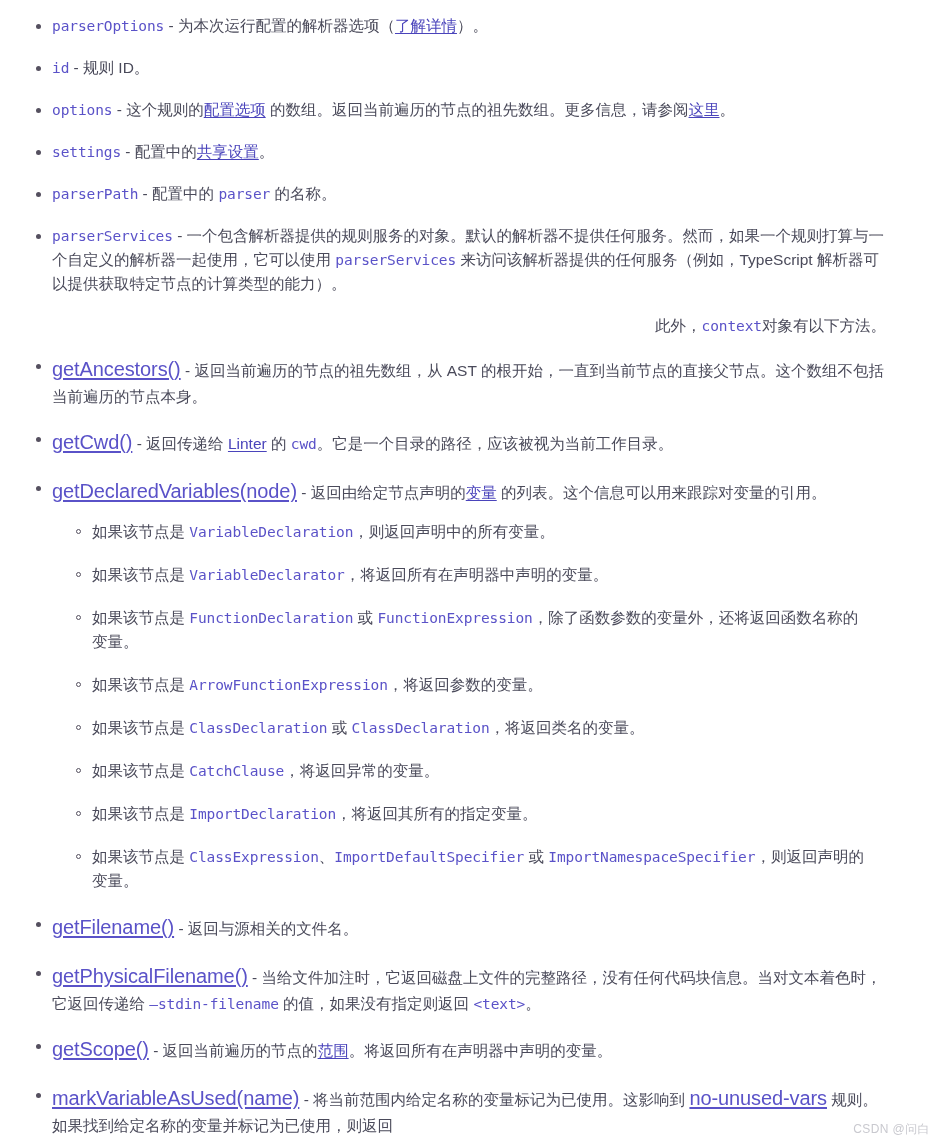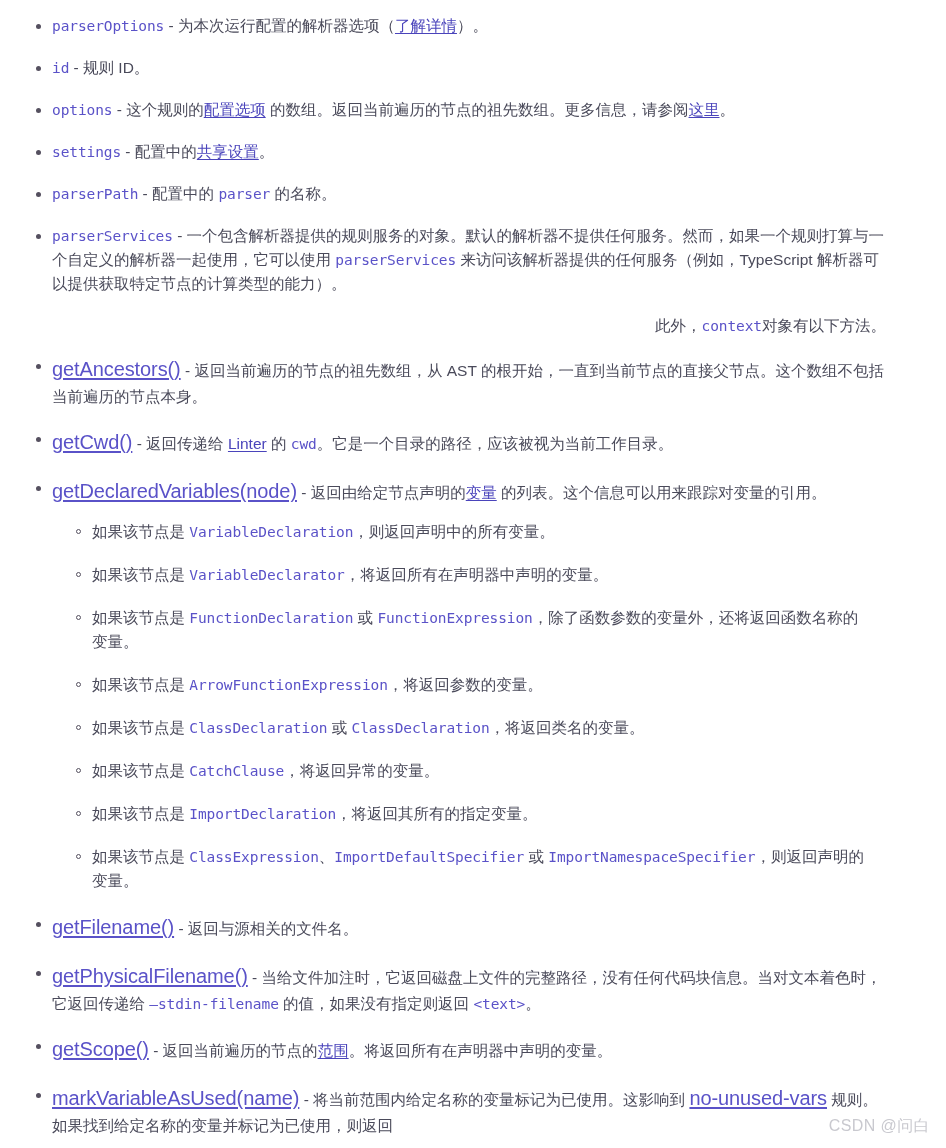--- a/index.html
+++ b/index.html
@@ -89,21 +89,21 @@
   }
   p.para {
     margin: 0 0 16px 0;
     text-align: right;
   }
   .watermark {
     position: absolute;
     right: 16px;
     bottom: 9px;
     font-family: "Liberation Sans", "DejaVu Sans", sans-serif;
-    font-size: 16px;
+    font-size: 12px;
     color: #c9c9cf;
     letter-spacing: 0.4px;
     white-space: nowrap;
   }
   .seg { white-space: normal; }
 </style>
 </head>
 <body>
 
 <div class="page">

